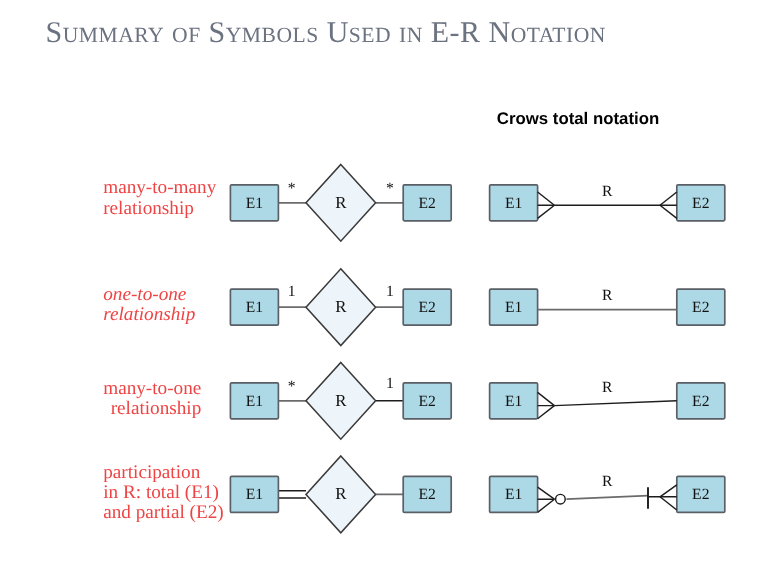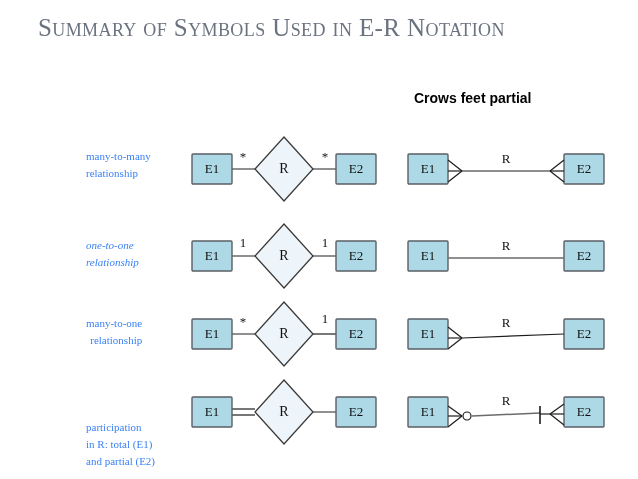--- a/index.html
+++ b/index.html
@@ -38,23 +38,23 @@
     font-size: 14px;
     font-weight: bold;
     color: #000000;
     white-space: nowrap;
   }
 
   
   .row-label {
     position: absolute;
     font-family: "Liberation Serif", serif;
-    font-size: 11px;
+    font-size: 16px;
     line-height: 17px;
-    color: #3b82f6;
+    color: #ef4444;
     white-space: pre-line;
   }
 
   
   .diagram {
     position: absolute;
   }
   .diagram svg { display: block; }
 
   
@@ -94,21 +94,21 @@
     dominant-baseline: middle;
   }
 </style>
 </head>
 <body>
 
 <div id="slide">
 
   <div id="slide-title">Summary of Symbols Used in E-R Notation</div>
 
-  <div id="crows-heading">Crows feet partial</div>
+  <div id="crows-heading">Crows total notation</div>
 
   <div class="row-label" style="left:86px; top:148px;">many-to-many
 relationship</div>
 
   <div class="diagram" style="left:190px; top:133px;">
     <svg width="188" height="72" viewBox="0 0 188 72">
       <line class="conn" x1="42" y1="36" x2="65" y2="36"></line>
       <line class="conn" x1="123" y1="36" x2="146" y2="36"></line>
       <rect class="ent-box" x="2" y="21" width="40" height="30" rx="1"></rect>
       <text class="ent-text" x="22" y="37">E1</text>
@@ -200,21 +200,21 @@
       <line class="conn-dark" x1="56" y1="40" x2="158" y2="36"></line>
       <g class="crow">
         <path d="M56,40 L42,29"></path>
         <path d="M56,40 L42,40"></path>
         <path d="M56,40 L42,51"></path>
       </g>
       <text class="rlabel" x="100" y="26">R</text>
     </svg>
   </div>
 
-  <div class="row-label" style="left:86px; top:385px;margin-top:34px;">participation
+  <div class="row-label" style="left:86px; top:385px;">participation
 in R: total (E1)
 and partial (E2)</div>
 
   <div class="diagram" style="left:190px; top:376px;">
     <svg width="188" height="72" viewBox="0 0 188 72">
       <line class="conn-dark" x1="42" y1="33" x2="65" y2="33"></line>
       <line class="conn-dark" x1="42" y1="39" x2="65" y2="39"></line>
       <line class="conn" x1="123" y1="36" x2="146" y2="36"></line>
       <rect class="ent-box" x="2" y="21" width="40" height="30" rx="1"></rect>
       <text class="ent-text" x="22" y="37">E1</text>

